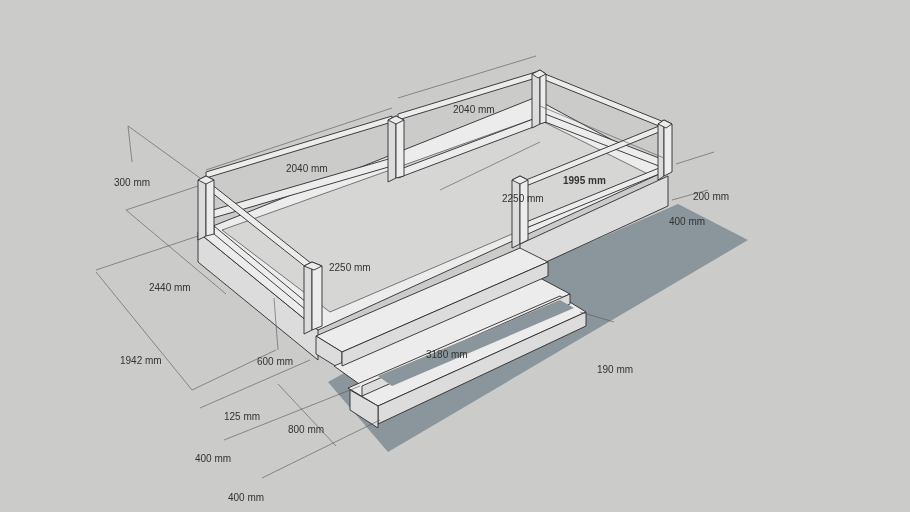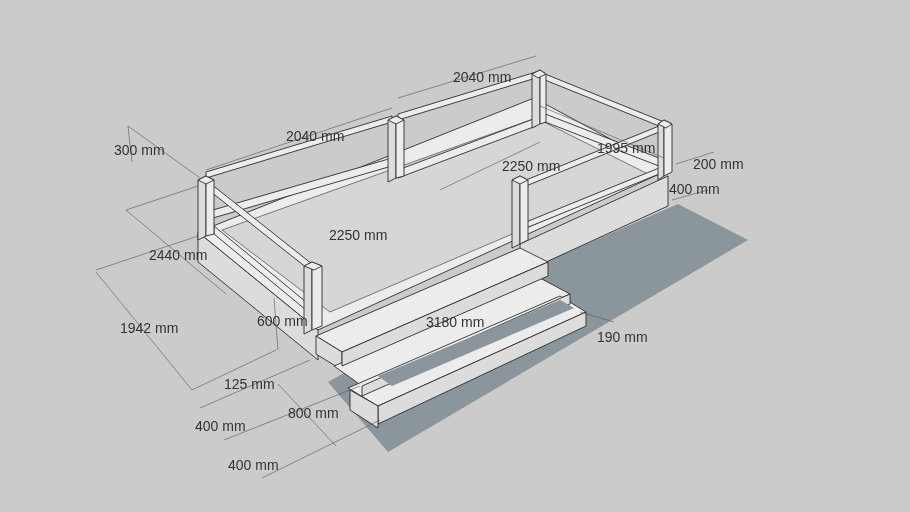--- a/index.html
+++ b/index.html
@@ -1,19 +1,19 @@
 <!DOCTYPE html>
 <html><head>
 <meta charset="utf-8">
 <style>
   html,body{margin:0;padding:0;}
   body{width:910px;height:512px;overflow:hidden;background:#cbcbca;font-family:"Liberation Sans",sans-serif;}
   #stage{position:relative;width:910px;height:512px;}
   svg{position:absolute;left:0;top:0;}
-  .dim-label{position:absolute;font-family:"Liberation Sans",sans-serif;font-size:14px;color:#333;white-space:nowrap;line-height:1;background:transparent;}
+  .dim-label{position:absolute;font-family:"Liberation Sans",sans-serif;font-size:10px;color:#333;white-space:nowrap;line-height:1;background:transparent;margin-top:35px;}
   .face-top{fill:#ececec;stroke:#2d2d2d;stroke-width:0.9;}
   .face-side{fill:#dcdcdc;stroke:#2d2d2d;stroke-width:0.9;}
   .dimline{stroke:#555;stroke-width:0.6;fill:none;}
 </style>
 </head>
 <body>
 
 <div id="stage">
   <svg width="910" height="512" viewBox="0 0 910 512">
 
@@ -97,27 +97,27 @@
       <line class="dimline" x1="278" y1="384" x2="336" y2="446"></line>
       <line class="dimline" x1="580" y1="312" x2="614" y2="322"></line>
       <line class="dimline" x1="676" y1="164" x2="714" y2="152"></line>
       <line class="dimline" x1="672" y1="200" x2="708" y2="190"></line>
     </g>
   </svg>
 
   <div class="dim-label" style="left:114px;top:143px;">300 mm</div>
   <div class="dim-label" style="left:286px;top:129px;">2040 mm</div>
   <div class="dim-label" style="left:453px;top:70px;">2040 mm</div>
-  <div class="dim-label" style="left:597px;top:141px;">1995 mm</div>
+  <div class="dim-label" style="left:563px;top:141px;font-weight:bold;">1995 mm</div>
   <div class="dim-label" style="left:502px;top:159px;">2250 mm</div>
   <div class="dim-label" style="left:693px;top:157px;">200 mm</div>
   <div class="dim-label" style="left:669px;top:182px;">400 mm</div>
   <div class="dim-label" style="left:149px;top:248px;">2440 mm</div>
   <div class="dim-label" style="left:329px;top:228px;">2250 mm</div>
   <div class="dim-label" style="left:120px;top:321px;">1942 mm</div>
-  <div class="dim-label" style="left:257px;top:314px;">600 mm</div>
+  <div class="dim-label" style="left:257px;top:322px;">600 mm</div>
   <div class="dim-label" style="left:426px;top:315px;">3180 mm</div>
   <div class="dim-label" style="left:597px;top:330px;">190 mm</div>
   <div class="dim-label" style="left:224px;top:377px;">125 mm</div>
-  <div class="dim-label" style="left:288px;top:406px;">800 mm</div>
+  <div class="dim-label" style="left:288px;top:390px;">800 mm</div>
   <div class="dim-label" style="left:195px;top:419px;">400 mm</div>
   <div class="dim-label" style="left:228px;top:458px;">400 mm</div>
 </div>
 
 </body></html>

